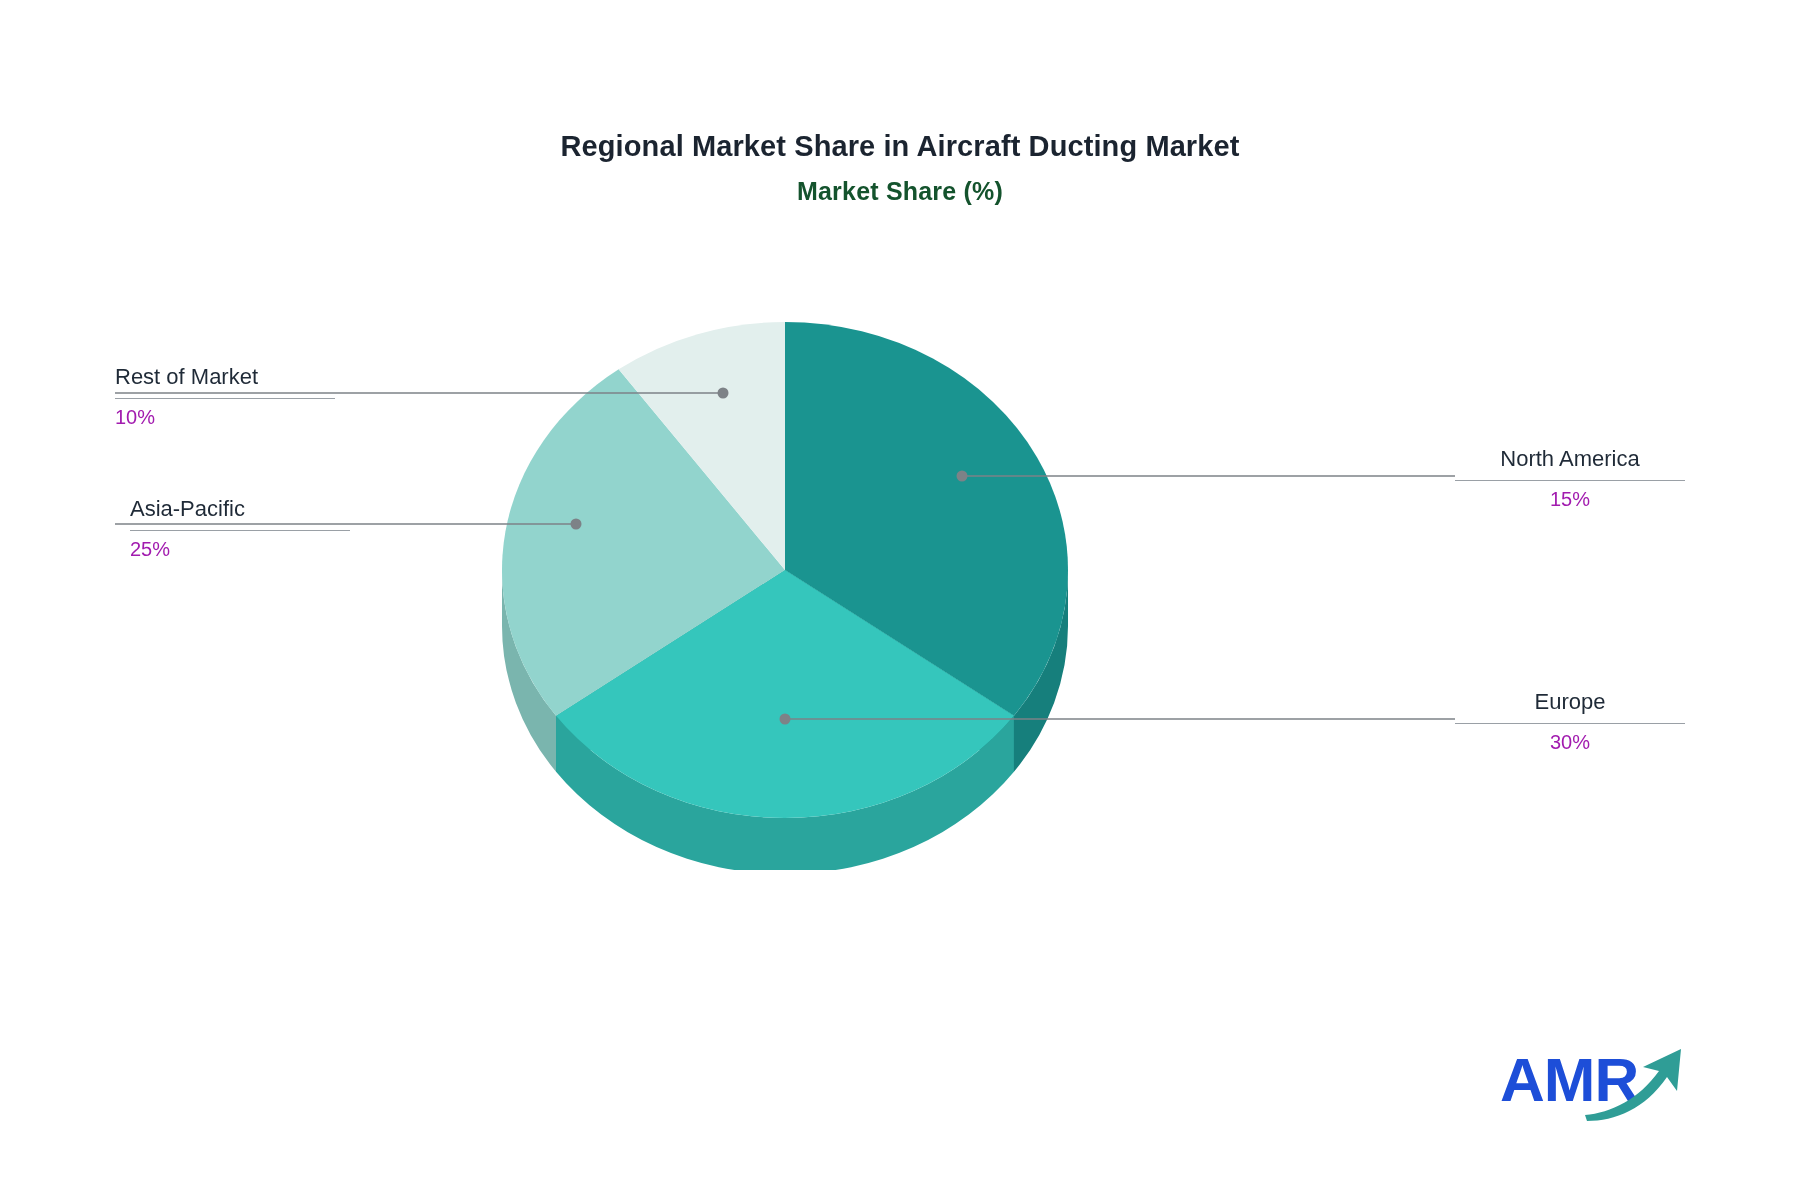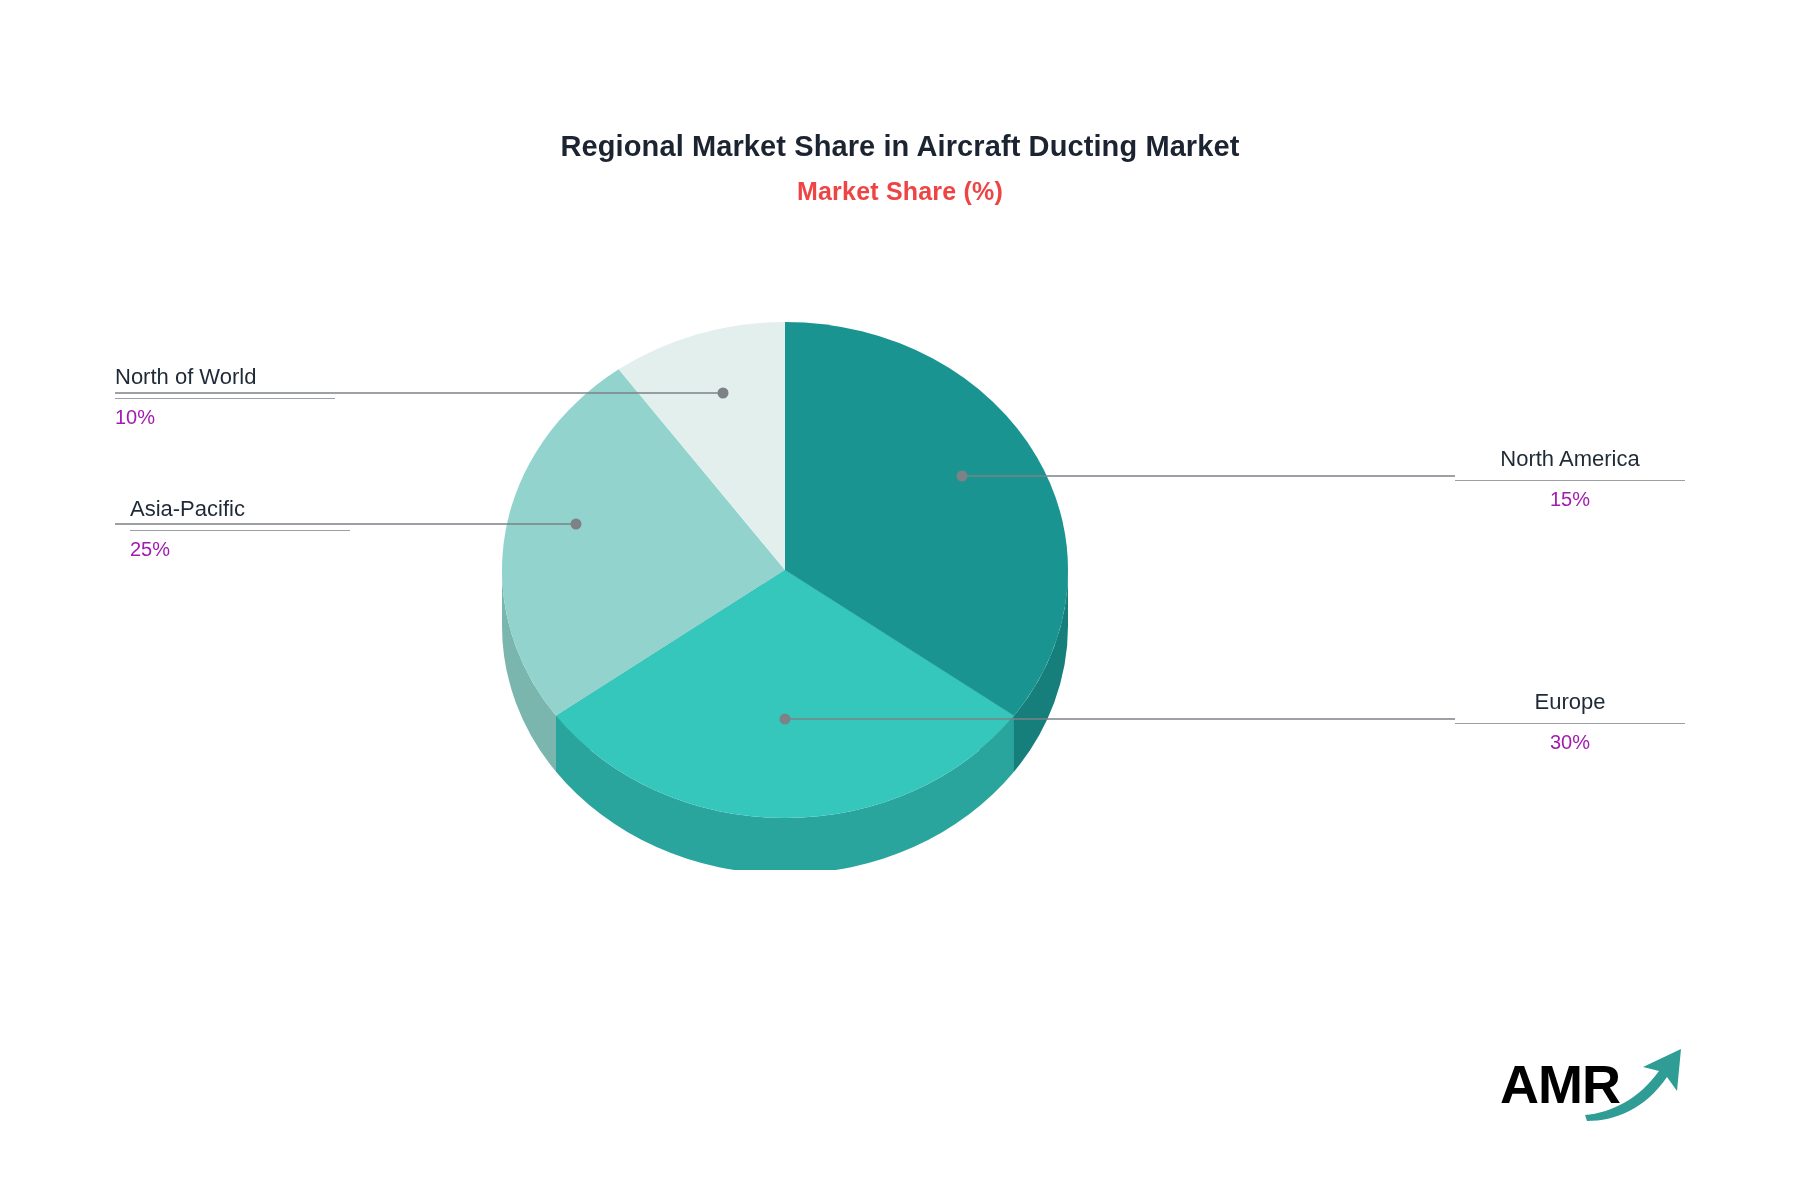--- a/index.html
+++ b/index.html
@@ -13,21 +13,21 @@
   #stage { position:absolute; inset:0; }
 
   
   .title-block { position:absolute; top:128px; left:0; width:1800px; text-align:center; }
   .chart-title {
     font-size:29px; font-weight:bold; color:#1b2430; letter-spacing:.1px;
     line-height:1.25;
   }
   .chart-subtitle {
     margin-top:13px;
-    font-size:25px; font-weight:bold; color:#ef4444; letter-spacing:.2px;
+    font-size:25px; font-weight:bold; color:#14532d; letter-spacing:.2px;
   }
 
   
   .pie-wrap { position:absolute; left:0; top:0; width:1800px; height:1196px; }
   svg.pie { position:absolute; left:0; top:0; }
 
   
   .callout { position:absolute; }
   .callout .lbl {
     font-size:22px; color:#1f2a37; white-space:nowrap; line-height:1.3;
@@ -37,21 +37,21 @@
   }
   .callout .val {
     font-size:20px; color:#a21caf; white-space:nowrap; line-height:1.3;
   }
   .callout.left { text-align:left; }
   .callout.right { text-align:center; }
 
   
   .amr-logo { position:absolute; right:115px; bottom:75px; width:185px; height:85px; }
   .amr-text {
-    font-size:54px; font-weight:bold; color:#000000; letter-spacing:-1px;
+    font-size:62px; font-weight:bold; color:#1d4ed8; letter-spacing:-1px;
     font-family:"Liberation Sans", sans-serif; line-height:1;
     position:absolute; left:0; bottom:10px;
   }
   .amr-arrow { position:absolute; right:-6px; bottom:-2px; }
 </style>
 </head>
 <body>
 
 <div id="stage">
 
@@ -107,21 +107,21 @@
 
         <g>
           <line x1="723" y1="393" x2="115" y2="393"></line>
           <circle cx="723" cy="393" r="5.5" stroke="none"></circle>
         </g>
       </g>
     </svg>
   </div>
 
   <div class="callout left" style="left:115px; top:363px; width:220px;">
-    <div class="lbl">North of World</div>
+    <div class="lbl">Rest of Market</div>
     <div class="rule"></div>
     <div class="val">10%</div>
   </div>
 
   <div class="callout left" style="left:130px; top:495px; width:220px;">
     <div class="lbl">Asia-Pacific</div>
     <div class="rule"></div>
     <div class="val">25%</div>
   </div>
 

